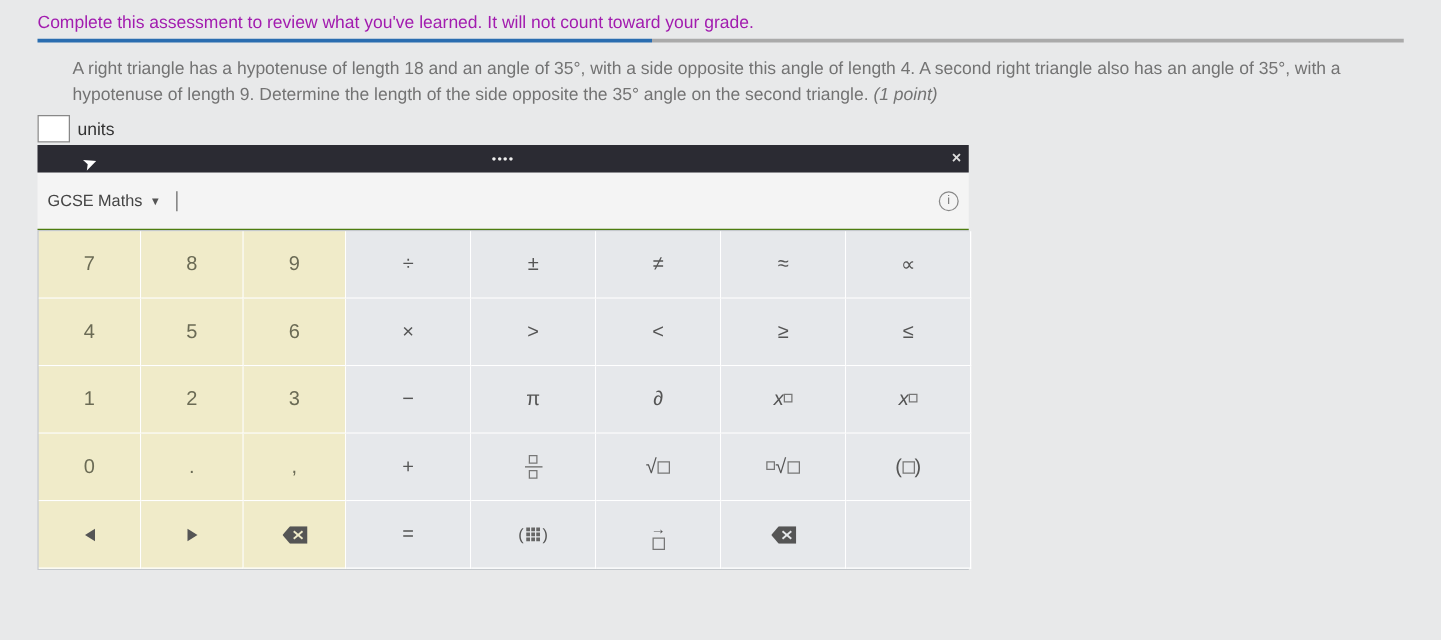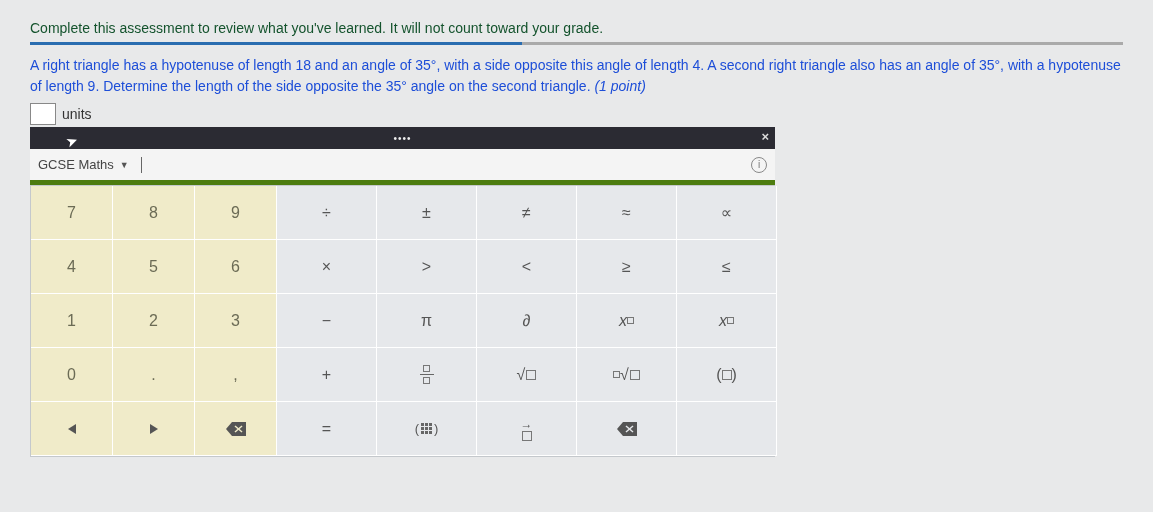--- a/index.html
+++ b/index.html
@@ -8,33 +8,34 @@
     padding: 0 30px;
     font-family: Arial, Helvetica, sans-serif;
     background: #e8e9ea;
     color: #333;
     width: 1153px;
     height: 512px;
     overflow: hidden;
   }
   .instructions {
     font-size: 14px;
-    color: #14532d;
-    padding: 20px 0 6px 0;
+    color: #a21caf;
+    padding: 9px 0 6px 0;
   }
   .hr-rule {
     height: 3px;
     background: linear-gradient(to right, #2a6db0 0%, #2a6db0 45%, #aaa 45%, #aaa 100%);
     margin-bottom: 10px;
   }
   .question {
     font-size: 14px;
-    color: #1d4ed8;
+    color: #737373;
     line-height: 1.5;
     margin-bottom: 6px;
+    margin-left: 28px;
   }
   .points { font-style: italic; }
   .answer-row {
     display: flex;
     align-items: center;
     gap: 6px;
   }
   .answer-input {
     width: 26px; height: 22px;
     border: 1px solid #888;
@@ -60,23 +61,23 @@
     position: absolute; right: 6px; top: 2px;
     color: #ddd; font-size: 13px; font-weight: bold;
     cursor: pointer;
   }
   .cursor-arrow {
     position: absolute; left: 36px; top: 6px;
     color: #fff; font-size: 14px;
     transform: rotate(-20deg);
   }
   .editor-bar {
-    height: 36px;
+    height: 46px;
     background: #f4f4f4;
-    border-bottom: 5px solid #4d7c0f;
+    border-bottom: 1px solid #4d7c0f;
     display: flex;
     align-items: center;
     padding: 0 8px;
     font-size: 13px;
     color: #444;
     justify-content: space-between;
   }
   .dd { display:flex; align-items:center; gap:6px; }
   .dd .caret { font-size: 9px; color:#555; }
   .blink { border-left:1px solid #666; height:16px; margin-left:6px; }

